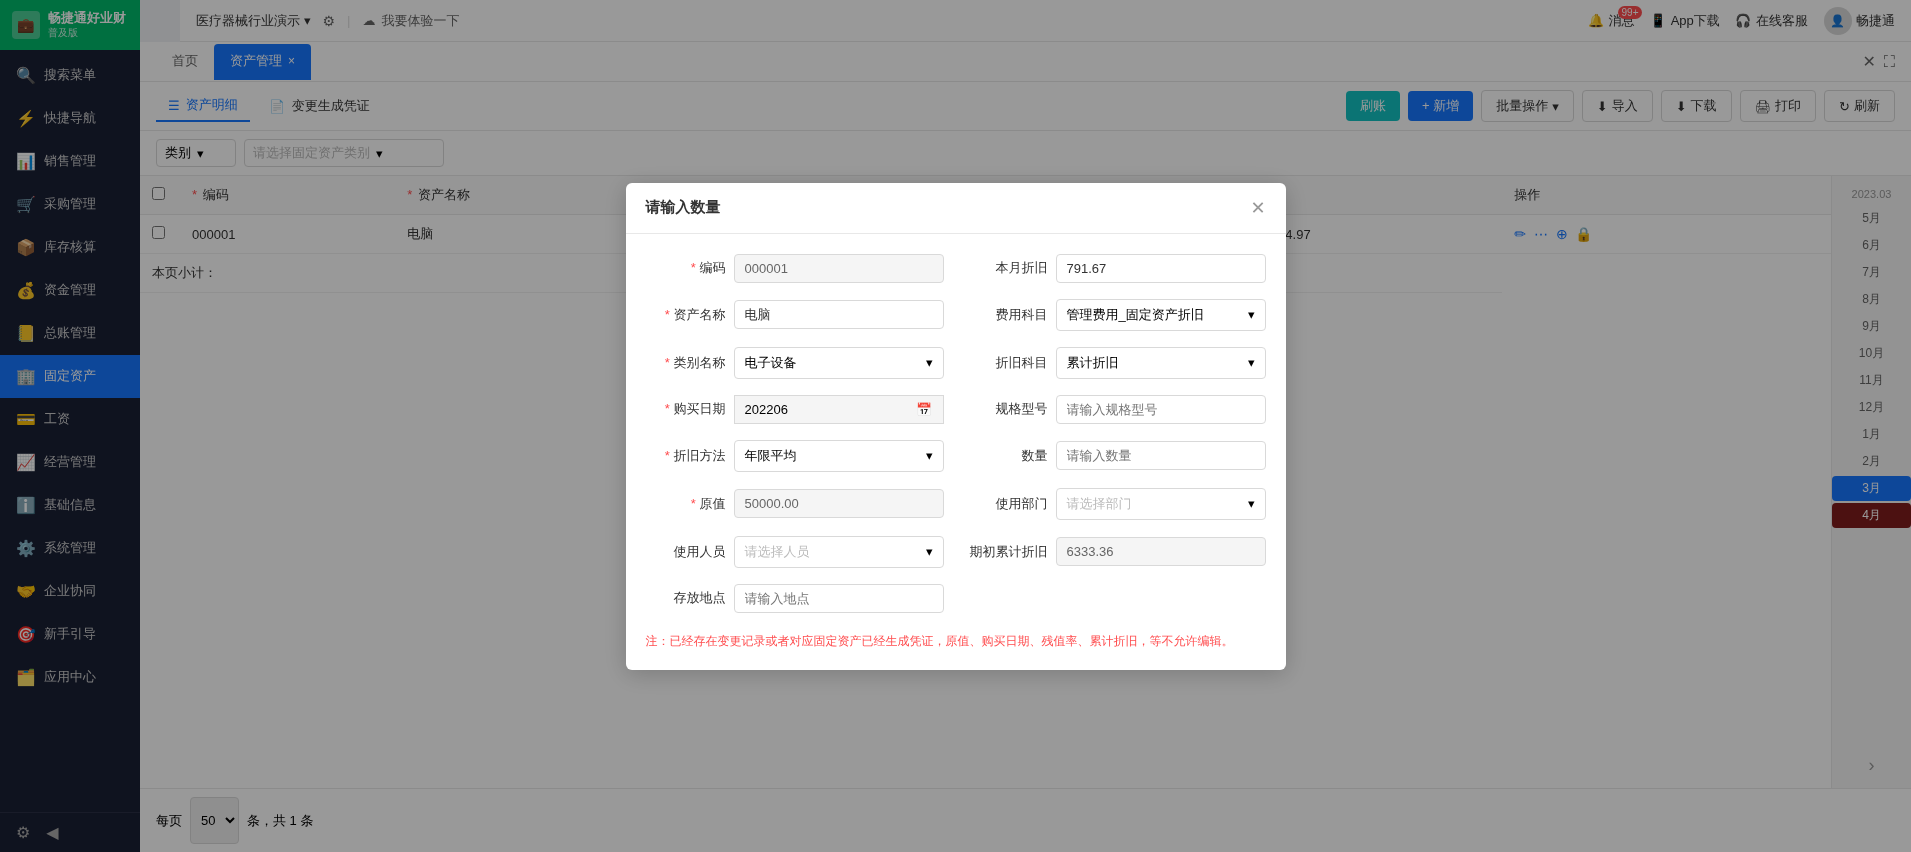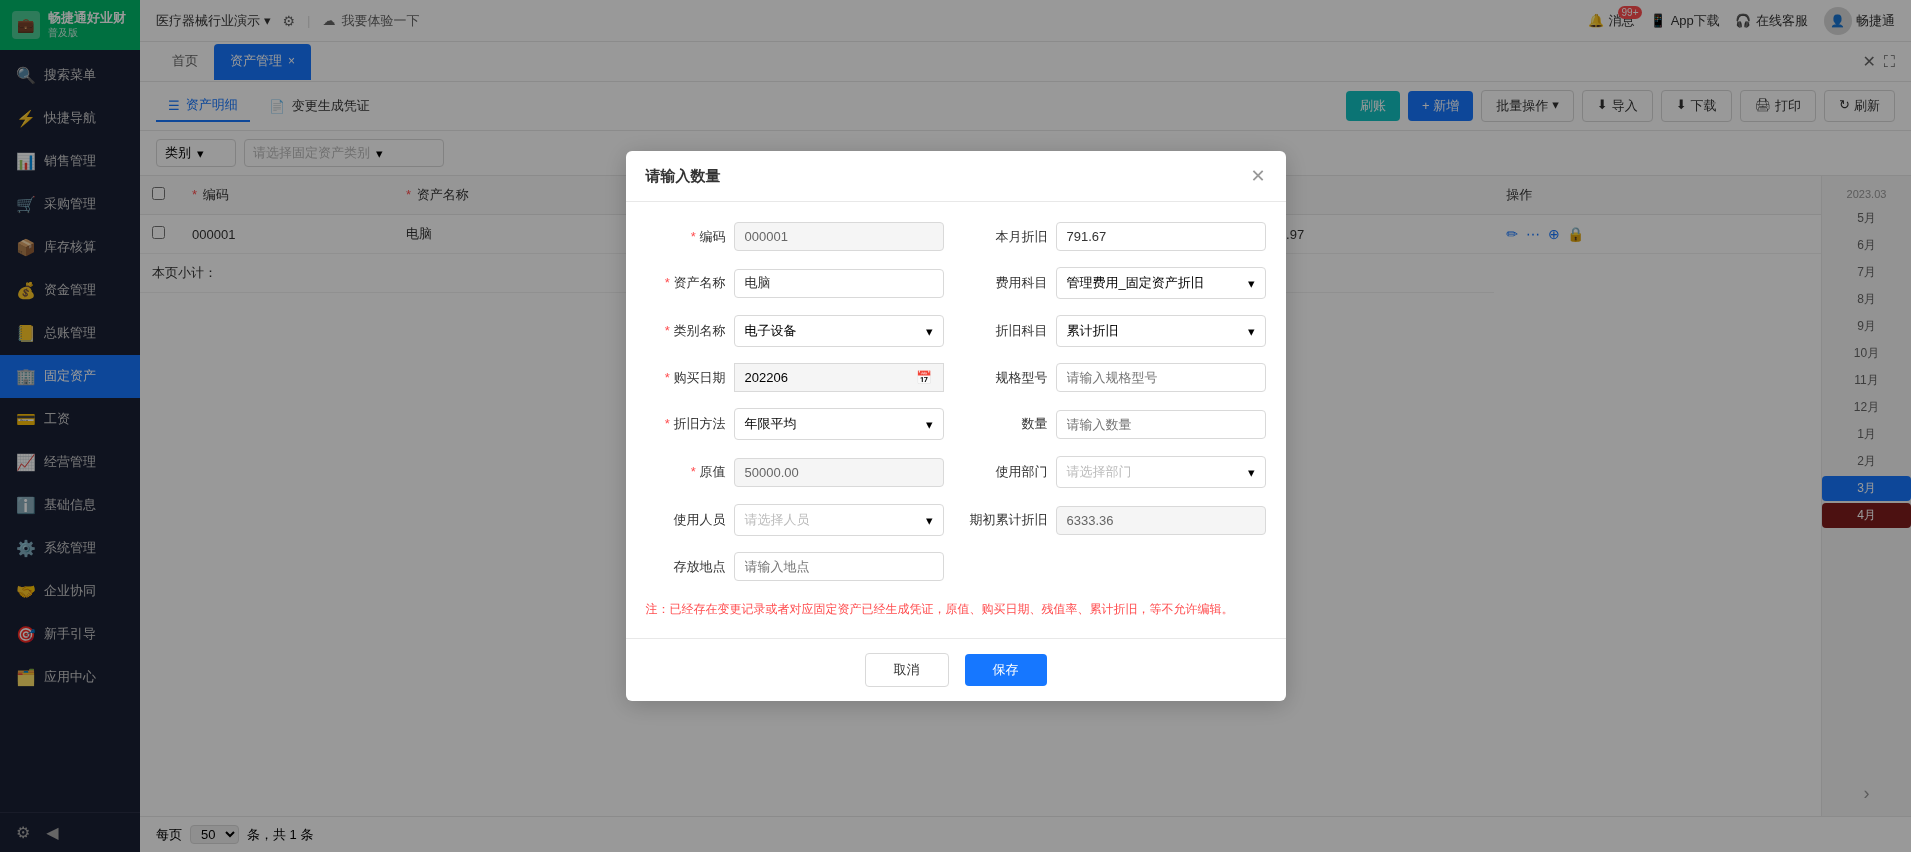--- a/index.html
+++ b/index.html
@@ -15,21 +15,21 @@
     .sidebar-item { display: flex; align-items: center; gap: 8px; padding: 12px 16px; cursor: pointer; color: #ccc; font-size: 13px; }
     .sidebar-item.active { background: #1677ff; color: #fff; }
     .sidebar-item-icon { font-size: 16px; width: 20px; text-align: center; }
     .sidebar-bottom { padding: 10px 16px; display: flex; align-items: center; gap: 16px; border-top: 1px solid #2a3045; }
     .sidebar-bottom-icon { color: #aaa; cursor: pointer; font-size: 16px; }
 
     
     .main { flex: 1; display: flex; flex-direction: column; height: 852px; overflow: hidden; }
 
     
-    .topbar { background: #fff; height: 42px; display: flex; align-items: center; padding: 16px 16px; gap: 12px; border-bottom: 1px solid #e8e8e8; flex-shrink: 0; }
+    .topbar { background: #fff; height: 42px; display: flex; align-items: center; padding: 16px 16px; gap: 12px; border-bottom: 1px solid #e8e8e8; flex-shrink: 0; margin-left: 40px; }
     .topbar-dropdown { font-size: 13px; color: #333; cursor: pointer; display: flex; align-items: center; gap: 4px; }
     .topbar-gear { font-size: 14px; color: #666; cursor: pointer; }
     .topbar-cloud { display: flex; align-items: center; gap: 6px; font-size: 13px; color: #666; }
     .topbar-right { margin-left: auto; display: flex; align-items: center; gap: 16px; }
     .topbar-badge { position: relative; display: flex; align-items: center; gap: 4px; font-size: 13px; color: #333; cursor: pointer; }
     .badge-count { background: #ff4d4f; color: #fff; font-size: 10px; padding: 1px 4px; border-radius: 8px; position: absolute; top: -6px; right: -8px; }
     .topbar-avatar { width: 28px; height: 28px; background: #d9d9d9; border-radius: 50%; display: flex; align-items: center; justify-content: center; font-size: 12px; }
 
     
     .tabbar { background: #fff; height: 40px; display: flex; align-items: center; padding: 0 0 0 16px; border-bottom: 1px solid #e8e8e8; flex-shrink: 0; position: relative; }
@@ -42,46 +42,46 @@
     
     .content { flex: 1; display: flex; overflow: hidden; }
     .content-main { flex: 1; padding: 0; overflow: hidden; display: flex; flex-direction: column; }
 
     
     .page-toolbar { background: #fff; padding: 8px 16px; display: flex; align-items: center; gap: 8px; border-bottom: 1px solid #e8e8e8; flex-shrink: 0; }
     .toolbar-tab { display: flex; align-items: center; gap: 6px; padding: 6px 12px; font-size: 13px; cursor: pointer; color: #333; }
     .toolbar-tab.active { color: #1677ff; border-bottom: 2px solid #1677ff; }
     .toolbar-actions { margin-left: auto; display: flex; align-items: center; gap: 8px; }
     .btn-primary { background: #1677ff; color: #fff; border: none; padding: 6px 14px; border-radius: 4px; font-size: 13px; cursor: pointer; display: flex; align-items: center; gap: 4px; }
-    .btn-default { background: #fff; color: #333; border: 1px solid #d9d9d9; padding: 6px 14px; border-radius: 4px; font-size: 13px; cursor: pointer; display: flex; align-items: flex-start; gap: 4px; }
+    .btn-default { background: #fff; color: #333; border: 1px solid #d9d9d9; padding: 6px 14px; border-radius: 4px; font-size: 13px; cursor: pointer; display: flex; align-items: center; gap: 4px; }
     .btn-teal { background: #13c2c2; color: #fff; border: none; padding: 6px 14px; border-radius: 4px; font-size: 13px; cursor: pointer; }
 
     
     .filter-bar { background: #fff; padding: 8px 16px; display: flex; align-items: center; gap: 8px; border-bottom: 1px solid #e8e8e8; flex-shrink: 0; }
     .filter-select { border: 1px solid #d9d9d9; border-radius: 4px; padding: 4px 8px; font-size: 13px; display: flex; align-items: center; gap: 6px; cursor: pointer; background: #fff; min-width: 80px; }
     .filter-select-wide { min-width: 200px; }
 
     
     .table-container { flex: 1; overflow: auto; background: #fff; }
     table { width: 100%; border-collapse: collapse; font-size: 13px; }
     thead th { background: #fafafa; padding: 10px 12px; text-align: left; border-bottom: 1px solid #e8e8e8; font-weight: 500; color: #333; white-space: nowrap; }
     tbody td { padding: 10px 12px; border-bottom: 1px solid #f0f0f0; color: #333; }
     .required-star { color: #ff4d4f; margin-right: 2px; }
     .table-actions { display: flex; gap: 8px; }
     .action-icon { color: #1677ff; cursor: pointer; font-size: 14px; }
 
     
-    .date-panel { width: 90px; background: #f5f5f5; border-left: 1px solid #e8e8e8; display: flex; flex-direction: column; align-items: center; padding: 8px 0; gap: 2px; flex-shrink: 0; font-size: 12px; color: #666; overflow-y: auto; }
+    .date-panel { width: 80px; background: #f5f5f5; border-left: 1px solid #e8e8e8; display: flex; flex-direction: column; align-items: center; padding: 8px 0; gap: 2px; flex-shrink: 0; font-size: 12px; color: #666; overflow-y: auto; }
     .date-item { padding: 4px 8px; cursor: pointer; text-align: center; width: 100%; }
     .date-item.highlight { background: #1677ff; color: #fff; border-radius: 4px; }
     .date-item.today { background: #7f1d1d; color: #fff; border-radius: 4px; }
 
     
     .bottom-bar { background: #fff; padding: 8px 16px; border-top: 1px solid #e8e8e8; display: flex; align-items: center; gap: 8px; font-size: 13px; flex-shrink: 0; }
-    .page-size-select { border: 1px solid #d9d9d9; border-radius: 4px; padding: 0 6px; font-size: 13px; }
+    .page-size-select { border: 1px solid #d9d9d9; border-radius: 4px; padding: 14px 6px; font-size: 13px; }
 
     
     .modal-overlay { position: fixed; top: 0; left: 0; right: 0; bottom: 0; background: rgba(0,0,0,0.4); display: flex; align-items: center; justify-content: center; z-index: 1000; }
     .modal { background: #fff; border-radius: 6px; width: 660px; max-height: 90vh; display: flex; flex-direction: column; box-shadow: 0 4px 24px rgba(0,0,0,0.2); }
     .modal-header { padding: 14px 20px; border-bottom: 1px solid #e8e8e8; display: flex; align-items: center; justify-content: space-between; }
     .modal-title { font-size: 15px; font-weight: 600; color: #333; }
     .modal-close { background: none; border: none; font-size: 18px; cursor: pointer; color: #999; }
     .modal-body { padding: 20px; display: grid; grid-template-columns: 1fr 1fr; gap: 16px 24px; overflow-y: auto; }
     .form-row { display: flex; align-items: center; gap: 8px; }
     .form-label { width: 80px; text-align: right; font-size: 13px; color: #333; flex-shrink: 0; white-space: nowrap; }
@@ -479,18 +479,14 @@
         <input class="form-input readonly" type="text" value="6333.36" readonly="" style="">
       </div>
 
       <div class="form-row">
         <span class="form-label">存放地点</span>
         <input class="form-input" type="text" placeholder="请输入地点" style="">
       </div>
 
       <div class="note-row full-row">注：已经存在变更记录或者对应固定资产已经生成凭证，原值、购买日期、残值率、累计折旧，等不允许编辑。</div>
     </div>
-    <div class="modal-footer">
-      <button class="btn-cancel">取消</button>
-      <button class="btn-save">保存</button>
-    </div>
   </div>
 </div>
 
 </body></html>

